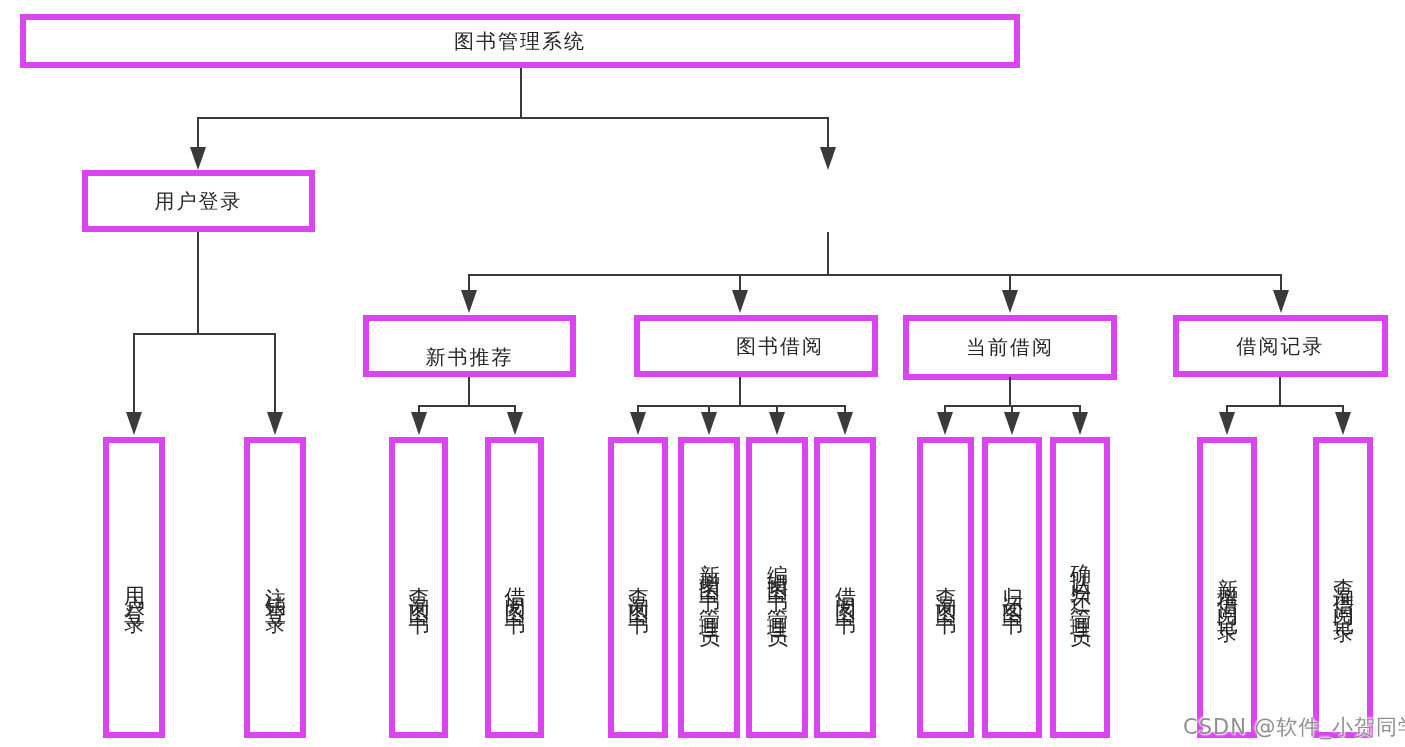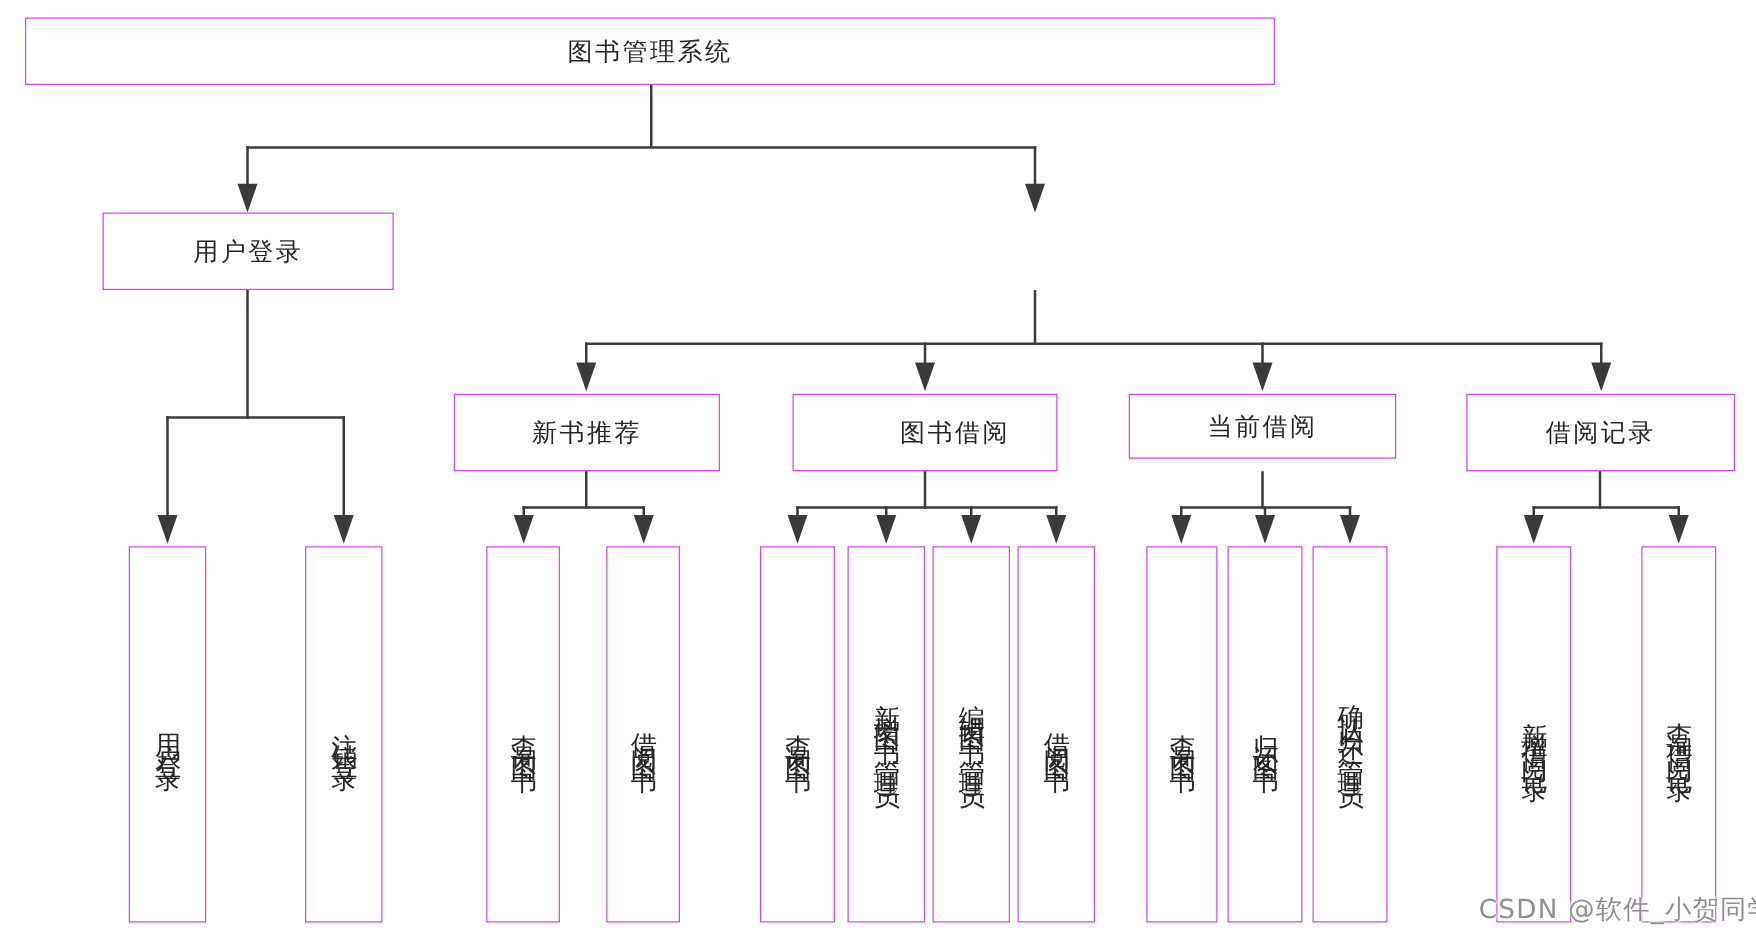--- a/index.html
+++ b/index.html
@@ -2,21 +2,21 @@
 <html><head>
 <meta charset="utf-8">
 <style>
   html,body { margin:0; padding:0; background:#ffffff; }
   .canvas {
     position:relative; width:1405px; height:747px; background:#ffffff;
     font-family:"DejaVu Sans","Liberation Sans",sans-serif; overflow:hidden;
   }
   .node {
     position:absolute; box-sizing:border-box;
-    border:1px solid #d946ef; background:#ffffff;
+    border:6px solid #d946ef; background:#ffffff;
     display:flex; align-items:center; justify-content:center;
     color:#262626;
   }
   .h-node { font-size:20px; letter-spacing:2px; }
   .leaf .vtext {
     writing-mode:vertical-rl; text-orientation:mixed;
     font-size:21px; line-height:1.1; letter-spacing:9px; color:#262626;
   }
   .vline, .hline { position:absolute; background:#3a3a3a; }
   .vline { width:2px; }
@@ -39,27 +39,27 @@
 <div class="canvas">
 
   <div class="node h-node" style="left:20px; top:14px; width:1000px; height:54px;">
     <span>图书管理系统</span>
   </div>
 
   <div class="node h-node" style="left:82px; top:170px; width:233px; height:62px;">
     <span>用户登录</span>
   </div>
 
-  <div class="node h-node" style="left:363px; top:315px; width:213px; height:62px;">
+  <div class="node h-node" style="left:363px; top:315px; width:213px; height:62px;align-items:flex-end;">
     <span>新书推荐</span>
   </div>
-  <div class="node h-node" style="left:634px; top:315px; width:212px; height:62px;padding-left:48px;">
+  <div class="node h-node" style="left:634px; top:315px; width:244px; height:62px;padding-left:48px;">
     <span>图书借阅</span>
   </div>
-  <div class="node h-node" style="left:903px; top:315px; width:214px; height:52px;">
+  <div class="node h-node" style="left:903px; top:315px; width:214px; height:65px;">
     <span>当前借阅</span>
   </div>
   <div class="node h-node" style="left:1173px; top:315px; width:215px; height:62px;">
     <span>借阅记录</span>
   </div>
 
   <div class="node leaf" style="left:103px; top:437px; width:62px; height:301px;">
     <span class="vtext">用户登录</span>
   </div>
   <div class="node leaf" style="left:244px; top:437px; width:62px; height:301px;">

